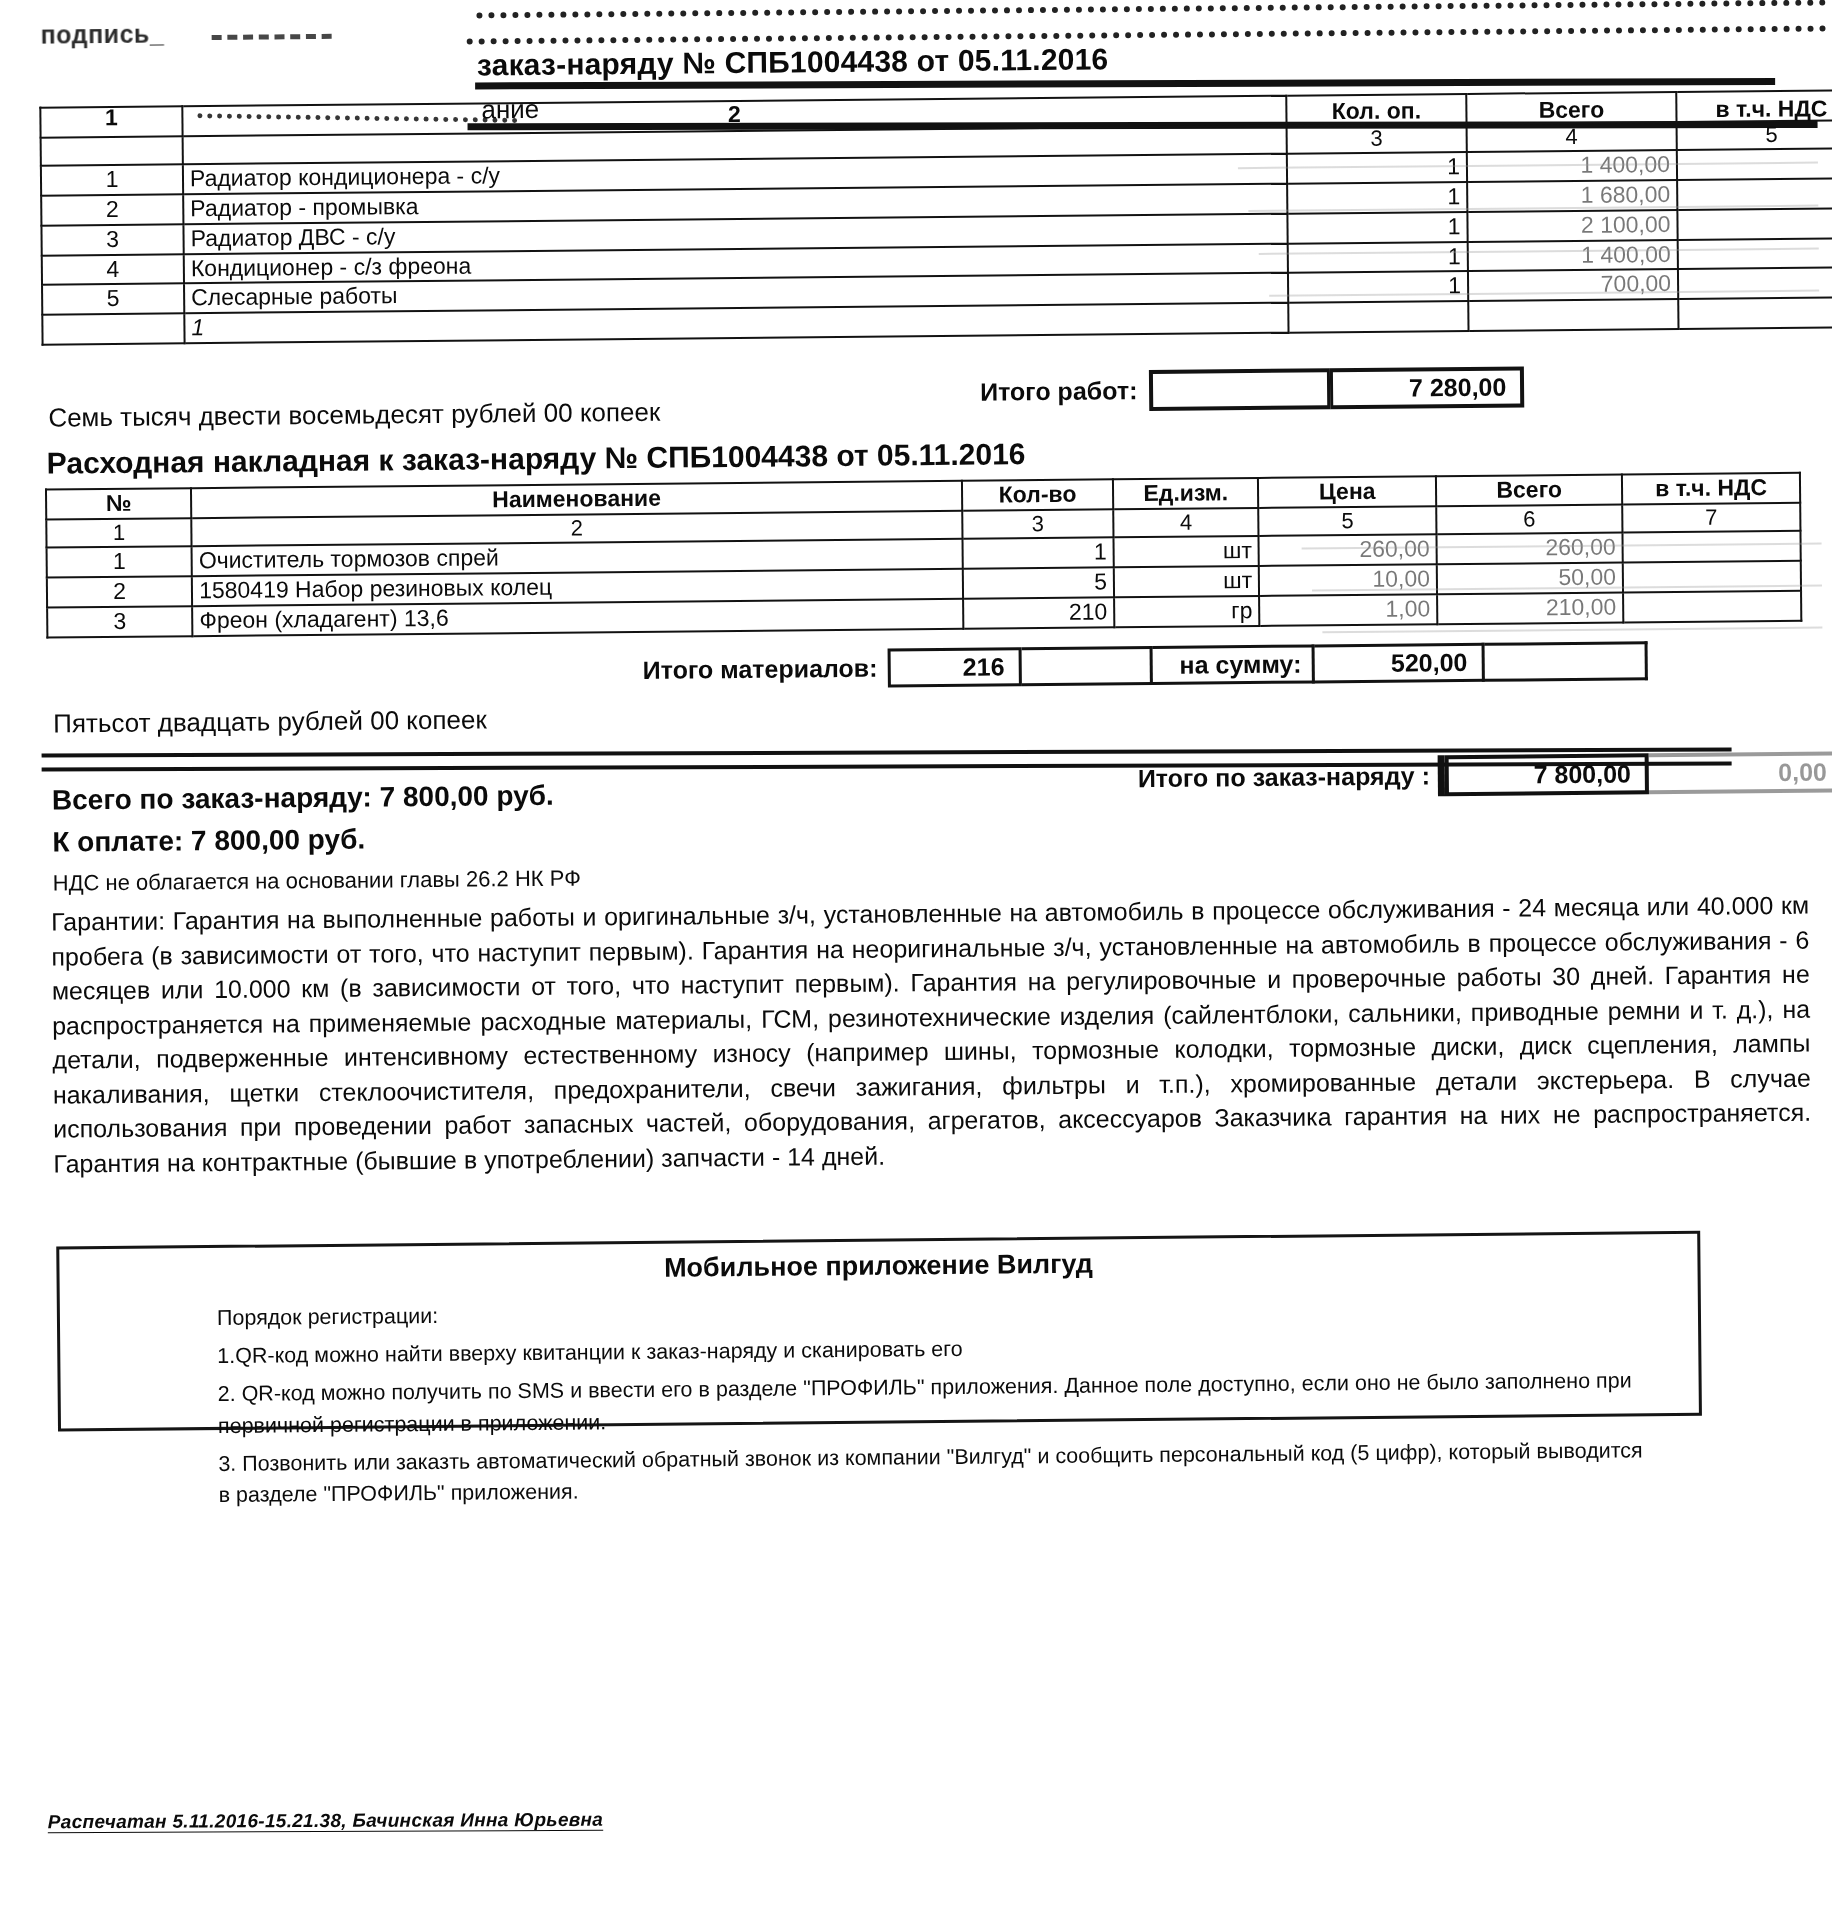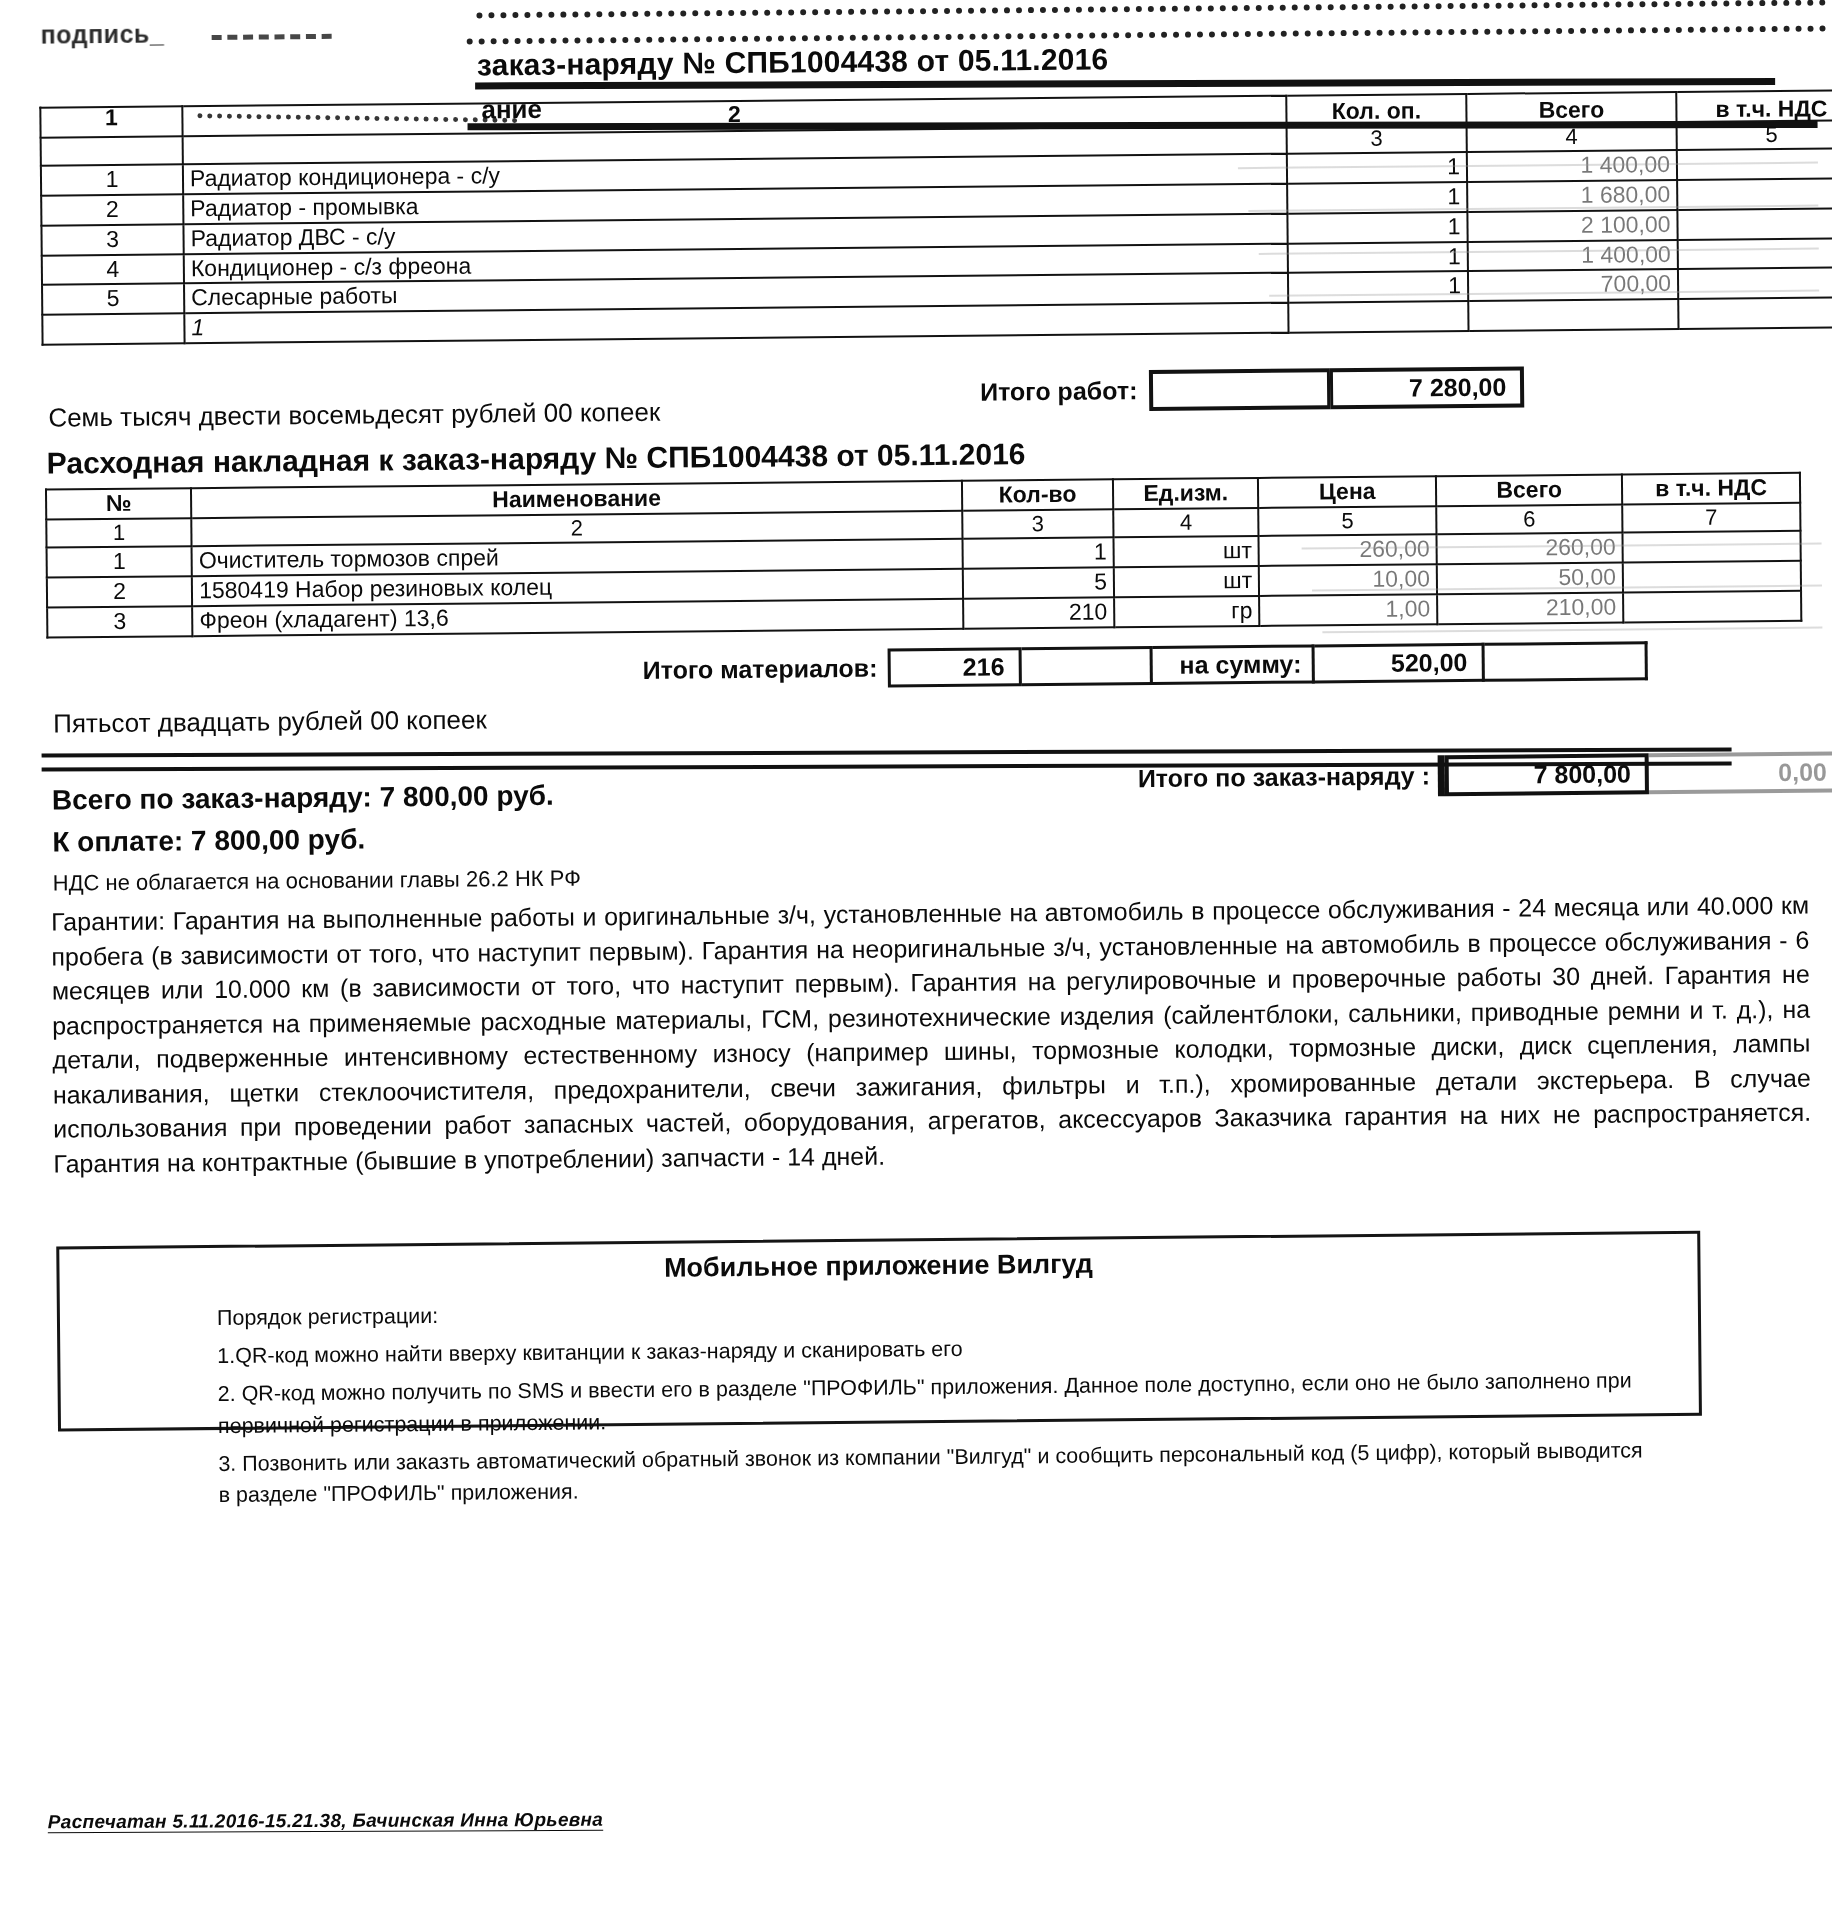--- a/index.html
+++ b/index.html
@@ -59,21 +59,21 @@
   }
   #order-underline {
     left: 478px; top: 84px;
     width: 1300px; height: 0;
     border-top: 7px solid #111;
     transform: rotate(0.35deg);
   }
   #naim-tail {
     left: 484px; top: 92px;
     font-size: 26px;
-    font-weight: 700;
+    font-weight: 400;
   }
   #naim-underline {
     left: 470px; top: 126px;
     width: 1350px; height: 0;
     border-top: 7px solid #111;
     transform: rotate(0.45deg);
   }
   #dots3 {
     left: 200px; top: 112px; width: 320px;
     border-top: 5px dotted #141414;

